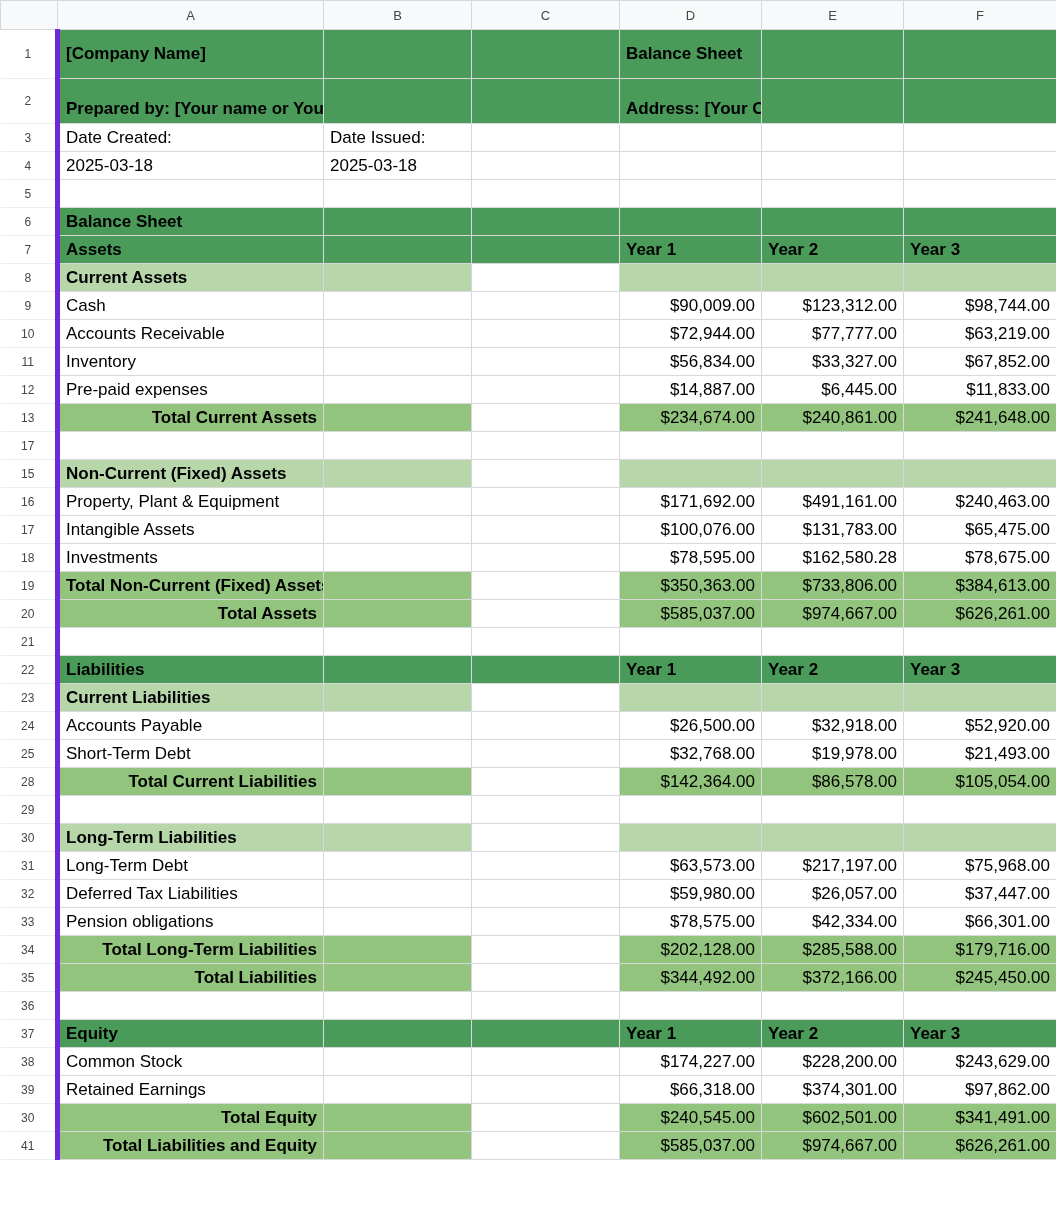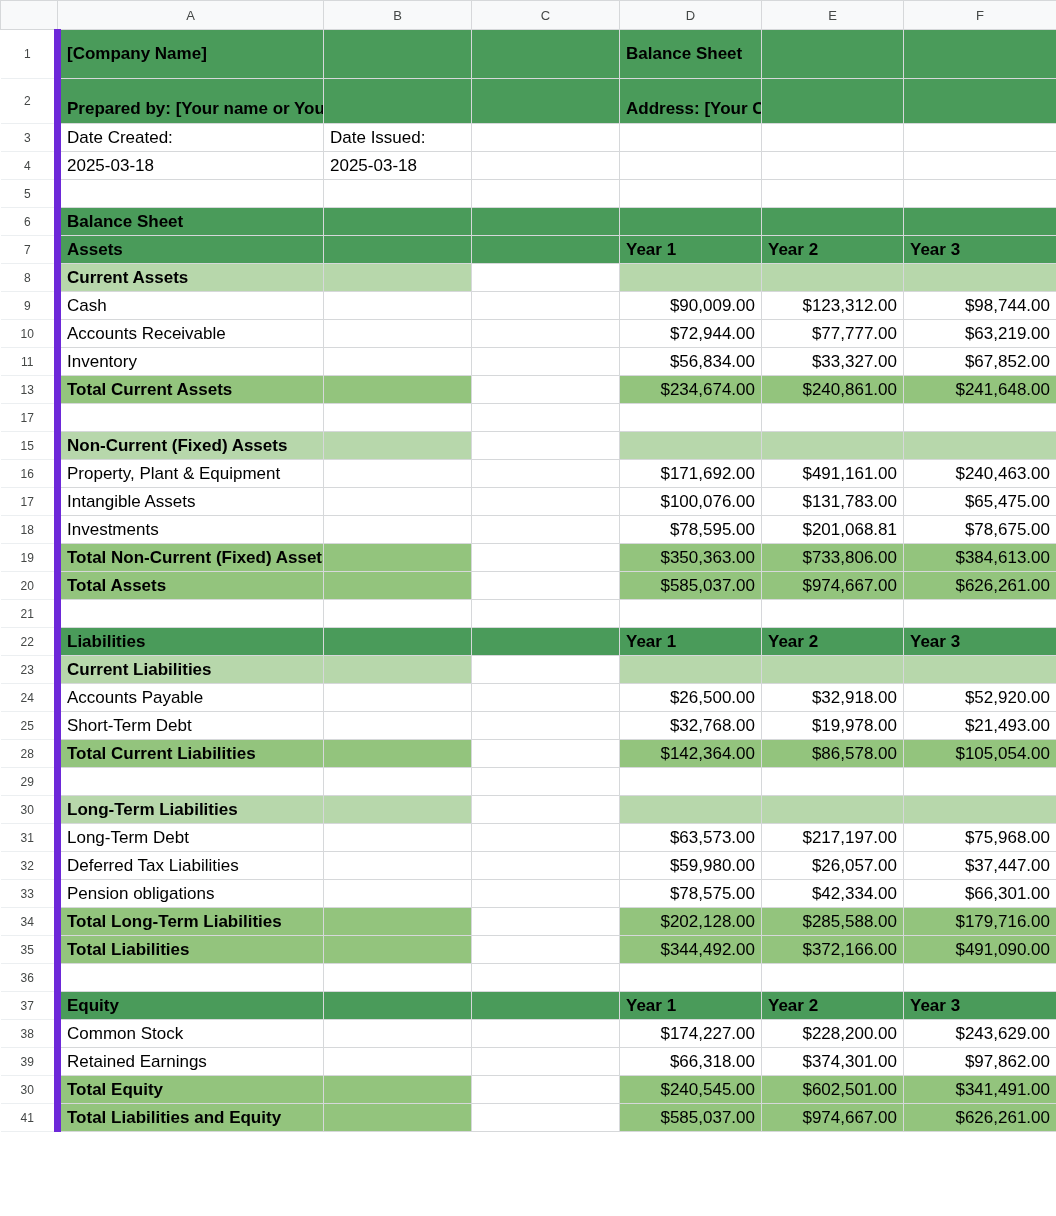--- a/index.html
+++ b/index.html
@@ -58,26 +58,26 @@
     border-bottom: 1px solid #d6d8da;
     font-size: 17px;
     color: #000000;
     padding: 0 6px;
     vertical-align: middle;
     white-space: nowrap;
     overflow: hidden;
     height: 27px;
     background: #ffffff;
   }
-  td.cell.first { border-left: 7px solid #6d28d9; }
+  td.cell.first { border-left: 5px solid #6d28d9; }
 
   
   .fill-dark { background: #4a9b5a !important; color: #ffffff; }
   .fill-light { background: #b7d7ab !important; color: #000000; font-weight: bold; }
-  .fill-mid { background: #93c47d !important; color: #000000; }
+  .fill-mid { background: #93c47d !important; color: #000000; text-align: right; }
   .fill-white { background: #ffffff; }
 
   .b { font-weight: bold; }
   .num { text-align: right; }
   .big { font-size: 24px; font-weight: bold; }
   .med { font-size: 15px; font-weight: bold; }
   .r-title { font-size: 18px; font-weight: bold; }
 
   .tall1 { height: 48px; }
   .tall2 { height: 44px; }
@@ -207,20 +207,29 @@
   </tr>
   <tr>
     <td class="rownum">11</td>
     <td class="cell first">Inventory</td>
     <td class="cell"></td>
     <td class="cell"></td>
     <td class="cell num">$56,834.00</td>
     <td class="cell num">$33,327.00</td>
     <td class="cell num">$67,852.00</td>
   </tr>
+  <tr>
+    <td class="rownum">12</td>
+    <td class="cell first">Pre-paid expenses</td>
+    <td class="cell"></td>
+    <td class="cell"></td>
+    <td class="cell num">$14,887.00</td>
+    <td class="cell num">$6,445.00</td>
+    <td class="cell num">$11,833.00</td>
+  </tr>
 
   <tr>
     <td class="rownum">13</td>
     <td class="cell first fill-mid b">Total Current Assets</td>
     <td class="cell fill-mid"></td>
     <td class="cell fill-white"></td>
     <td class="cell fill-mid num">$234,674.00</td>
     <td class="cell fill-mid num">$240,861.00</td>
     <td class="cell fill-mid num">$241,648.00</td>
   </tr>
@@ -262,21 +271,21 @@
     <td class="cell num">$100,076.00</td>
     <td class="cell num">$131,783.00</td>
     <td class="cell num">$65,475.00</td>
   </tr>
   <tr>
     <td class="rownum">18</td>
     <td class="cell first">Investments</td>
     <td class="cell"></td>
     <td class="cell"></td>
     <td class="cell num">$78,595.00</td>
-    <td class="cell num">$201,068.81</td>
+    <td class="cell num">$162,580.28</td>
     <td class="cell num">$78,675.00</td>
   </tr>
 
   <tr>
     <td class="rownum">19</td>
     <td class="cell first fill-mid b">Total Non-Current (Fixed) Assets</td>
     <td class="cell fill-mid"></td>
     <td class="cell fill-white"></td>
     <td class="cell fill-mid num">$350,363.00</td>
     <td class="cell fill-mid num">$733,806.00</td>
@@ -410,21 +419,21 @@
     <td class="cell fill-mid num">$179,716.00</td>
   </tr>
 
   <tr>
     <td class="rownum">35</td>
     <td class="cell first fill-mid b">Total Liabilities</td>
     <td class="cell fill-mid"></td>
     <td class="cell fill-white"></td>
     <td class="cell fill-mid num">$344,492.00</td>
     <td class="cell fill-mid num">$372,166.00</td>
-    <td class="cell fill-mid num">$491,090.00</td>
+    <td class="cell fill-mid num">$245,450.00</td>
   </tr>
 
   <tr>
     <td class="rownum">36</td>
     <td class="cell first"></td>
     <td class="cell"></td>
     <td class="cell"></td>
     <td class="cell"></td>
     <td class="cell"></td>
     <td class="cell"></td>

